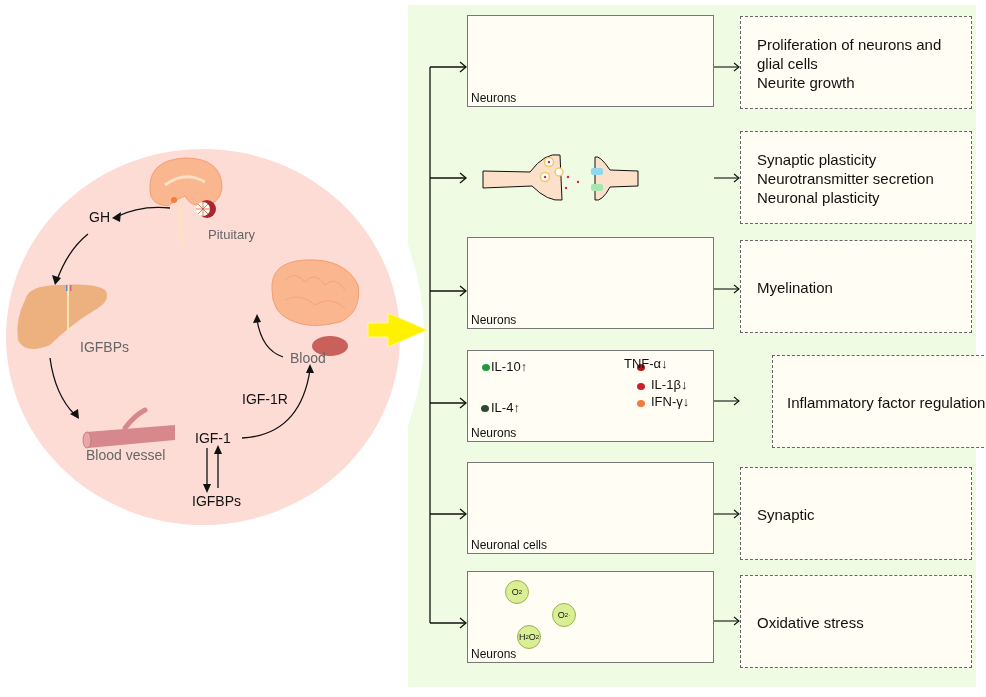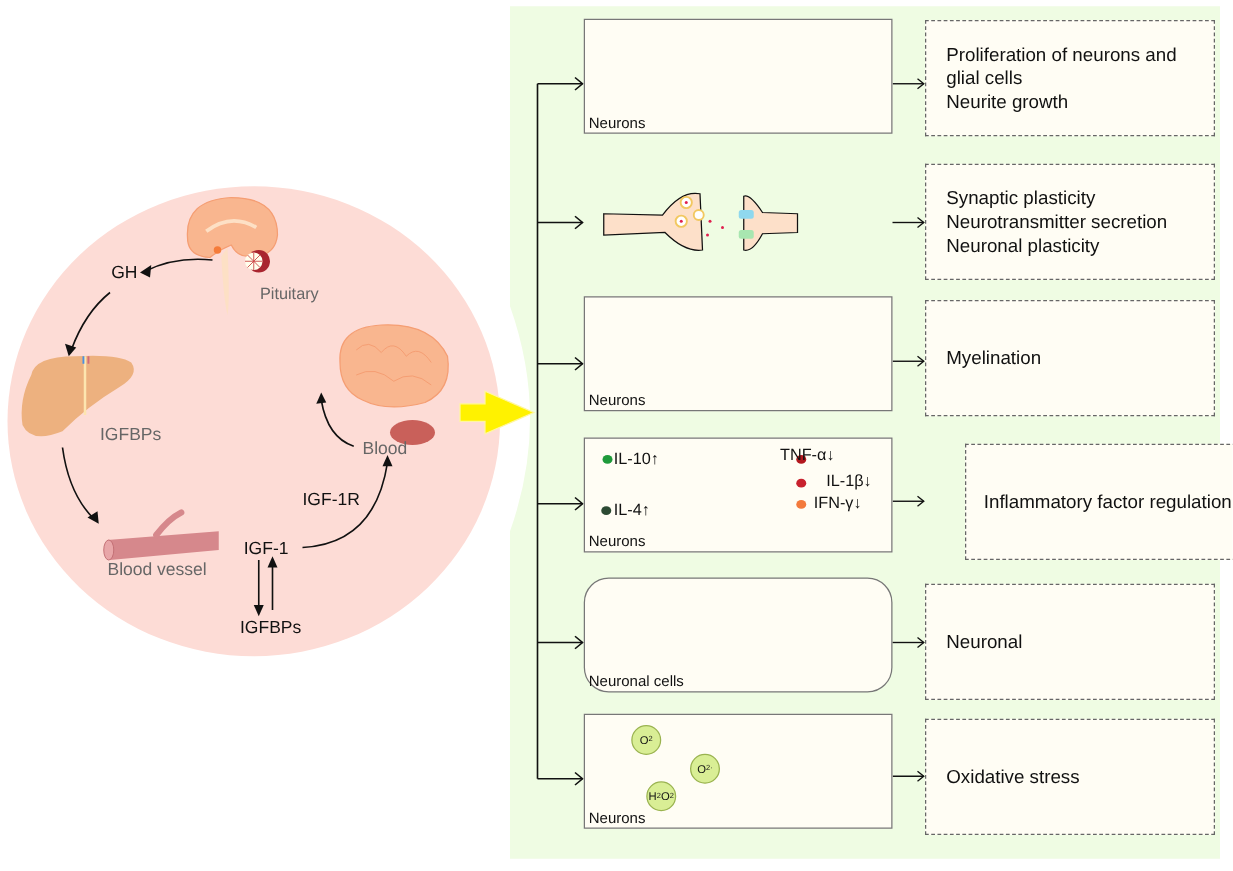--- a/index.html
+++ b/index.html
@@ -200,35 +200,35 @@
 
   <div class="cell-box" style="top:15px;">
     <span class="box-label">Neurons</span>
   </div>
   <div class="cell-box" style="top:237px;">
     <span class="box-label">Neurons</span>
   </div>
   <div class="cell-box" style="top:350px;">
     <span class="box-label">Neurons</span>
   </div>
-  <div class="cell-box" style="top:462px;border-radius:20px;">
+  <div class="cell-box" style="top:462px;">
     <span class="box-label">Neuronal cells</span>
   </div>
   <div class="cell-box" style="top:571px;">
     <span class="box-label">Neurons</span>
   </div>
 
   <div class="dot" style="left:482px;top:364px;background:#1e9a3a;"></div>
   <div class="cyt" style="left:491px;top:360px;">IL-10↑</div>
   <div class="dot" style="left:481px;top:405px;background:#2c4a33;"></div>
   <div class="cyt" style="left:491px;top:401px;">IL-4↑</div>
   <div class="dot" style="left:637px;top:364px;background:#b3181e;"></div>
   <div class="cyt" style="left:614px;top:357px;margin-left:10px;">TNF-α↓</div>
   <div class="dot" style="left:637px;top:383px;background:#c8222e;"></div>
-  <div class="cyt" style="left:651px;top:378px;margin-left:10px;">IL-1β↓</div>
+  <div class="cyt" style="left:651px;top:378px;">IL-1β↓</div>
   <div class="dot" style="left:637px;top:400px;background:#f37a3c;"></div>
   <div class="cyt" style="left:651px;top:395px;text-align:right;">IFN-γ↓</div>
 
   <div class="mol" style="left:505px;top:580px;">
     <span>O</span>
       <sub style="font-size:6px">2</sub>
   </div>
   <div class="mol" style="left:552px;top:603px;">
     <span>O</span>
       <sub style="font-size:6px">2</sub>
@@ -259,21 +259,21 @@
       <div>Myelination</div>
     </div>
   </div>
   <div class="out-box" style="top:355px;margin-left:32px;">
     <div class="out-text" style="left:14px;">
       <div>Inflammatory factor regulation</div>
     </div>
   </div>
   <div class="out-box" style="top:467px;">
     <div class="out-text">
-      <div>Neuronal</div>
+      <div>Synaptic</div>
     </div>
   </div>
   <div class="out-box" style="top:575px;">
     <div class="out-text">
       <div>Oxidative stress</div>
     </div>
   </div>
 
 </div>
 

